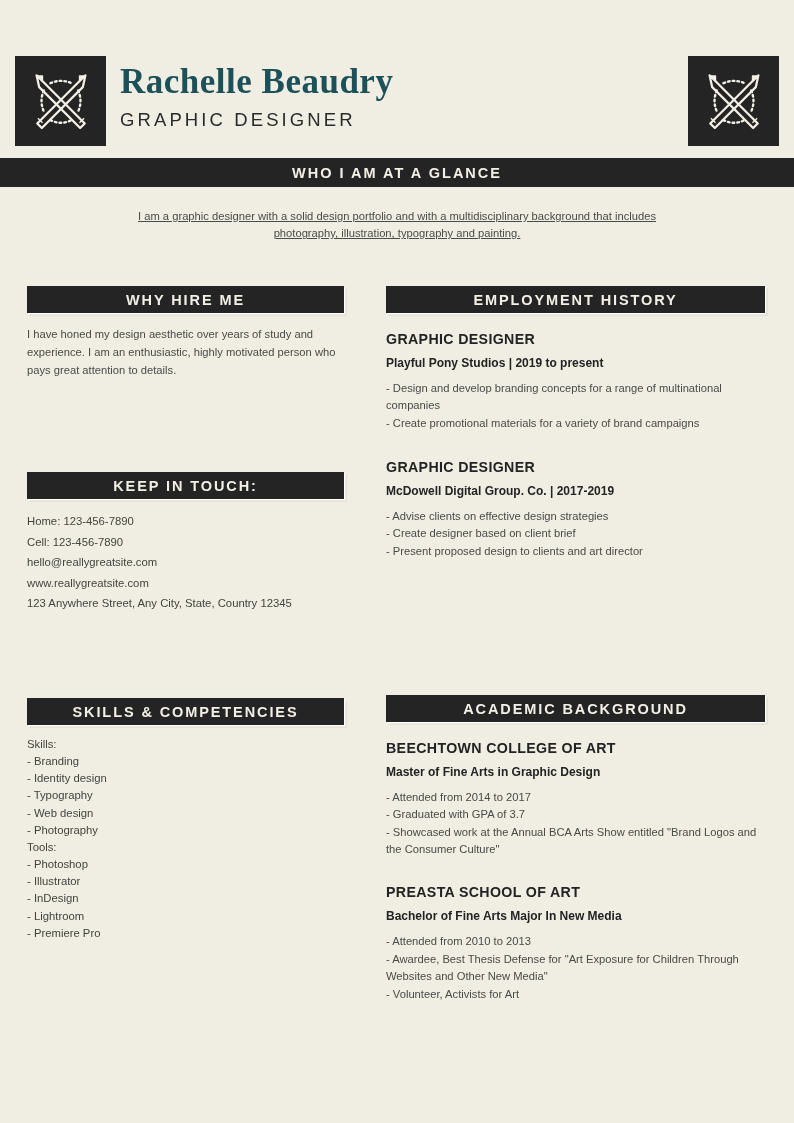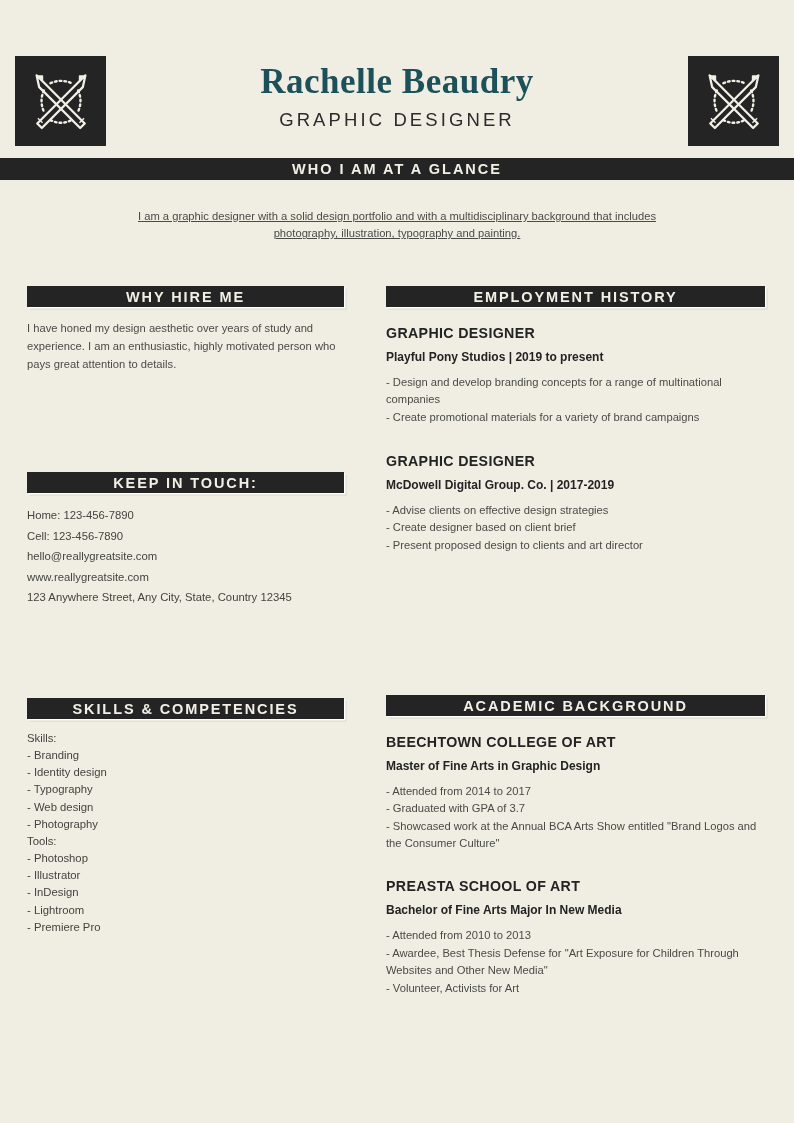--- a/index.html
+++ b/index.html
@@ -43,21 +43,20 @@
   .logo-left  { left: 15px; }
   .logo-right { right: 15px; }
 
   .logo-box svg { display: block; }
 
   .name-block {
     position: absolute;
     left: 120px;
     right: 120px;
     top: 62px;
-    text-align: center;
   }
 
   .full-name {
     font-family: "Liberation Serif", serif;
     font-weight: bold;
     font-size: 35px;
     letter-spacing: 0.5px;
     color: #1d5159;
     line-height: 1.15;
     white-space: nowrap;
@@ -70,21 +69,21 @@
     color: #2b2b2b;
     margin-top: 7px;
     white-space: nowrap;
   }
 
   
   .banner {
     position: absolute;
     top: 158px; left: 0;
     width: 794px;
-    height: 22px;
+    height: 29px;
     background: #242424;
     display: flex;
     align-items: center;
     justify-content: center;
   }
   .banner-text {
     color: #f2f0e6;
     font-size: 14.5px;
     font-weight: bold;
     letter-spacing: 2.0px;
@@ -110,21 +109,21 @@
   }
   .col-right {
     position: absolute;
     left: 386px;
     width: 379px;
   }
 
   
   .sec-bar {
     background: #242424;
-    height: 21px;
+    height: 27px;
     display: flex;
     align-items: center;
     justify-content: center;
     box-shadow: 1.5px 1.5px 0 0 #ffffff, 2.5px 2.5px 0 0 #d8d5c7;
   }
   .sec-bar-text {
     color: #f2f0e6;
     font-size: 14.5px;
     font-weight: bold;
     letter-spacing: 1.9px;

